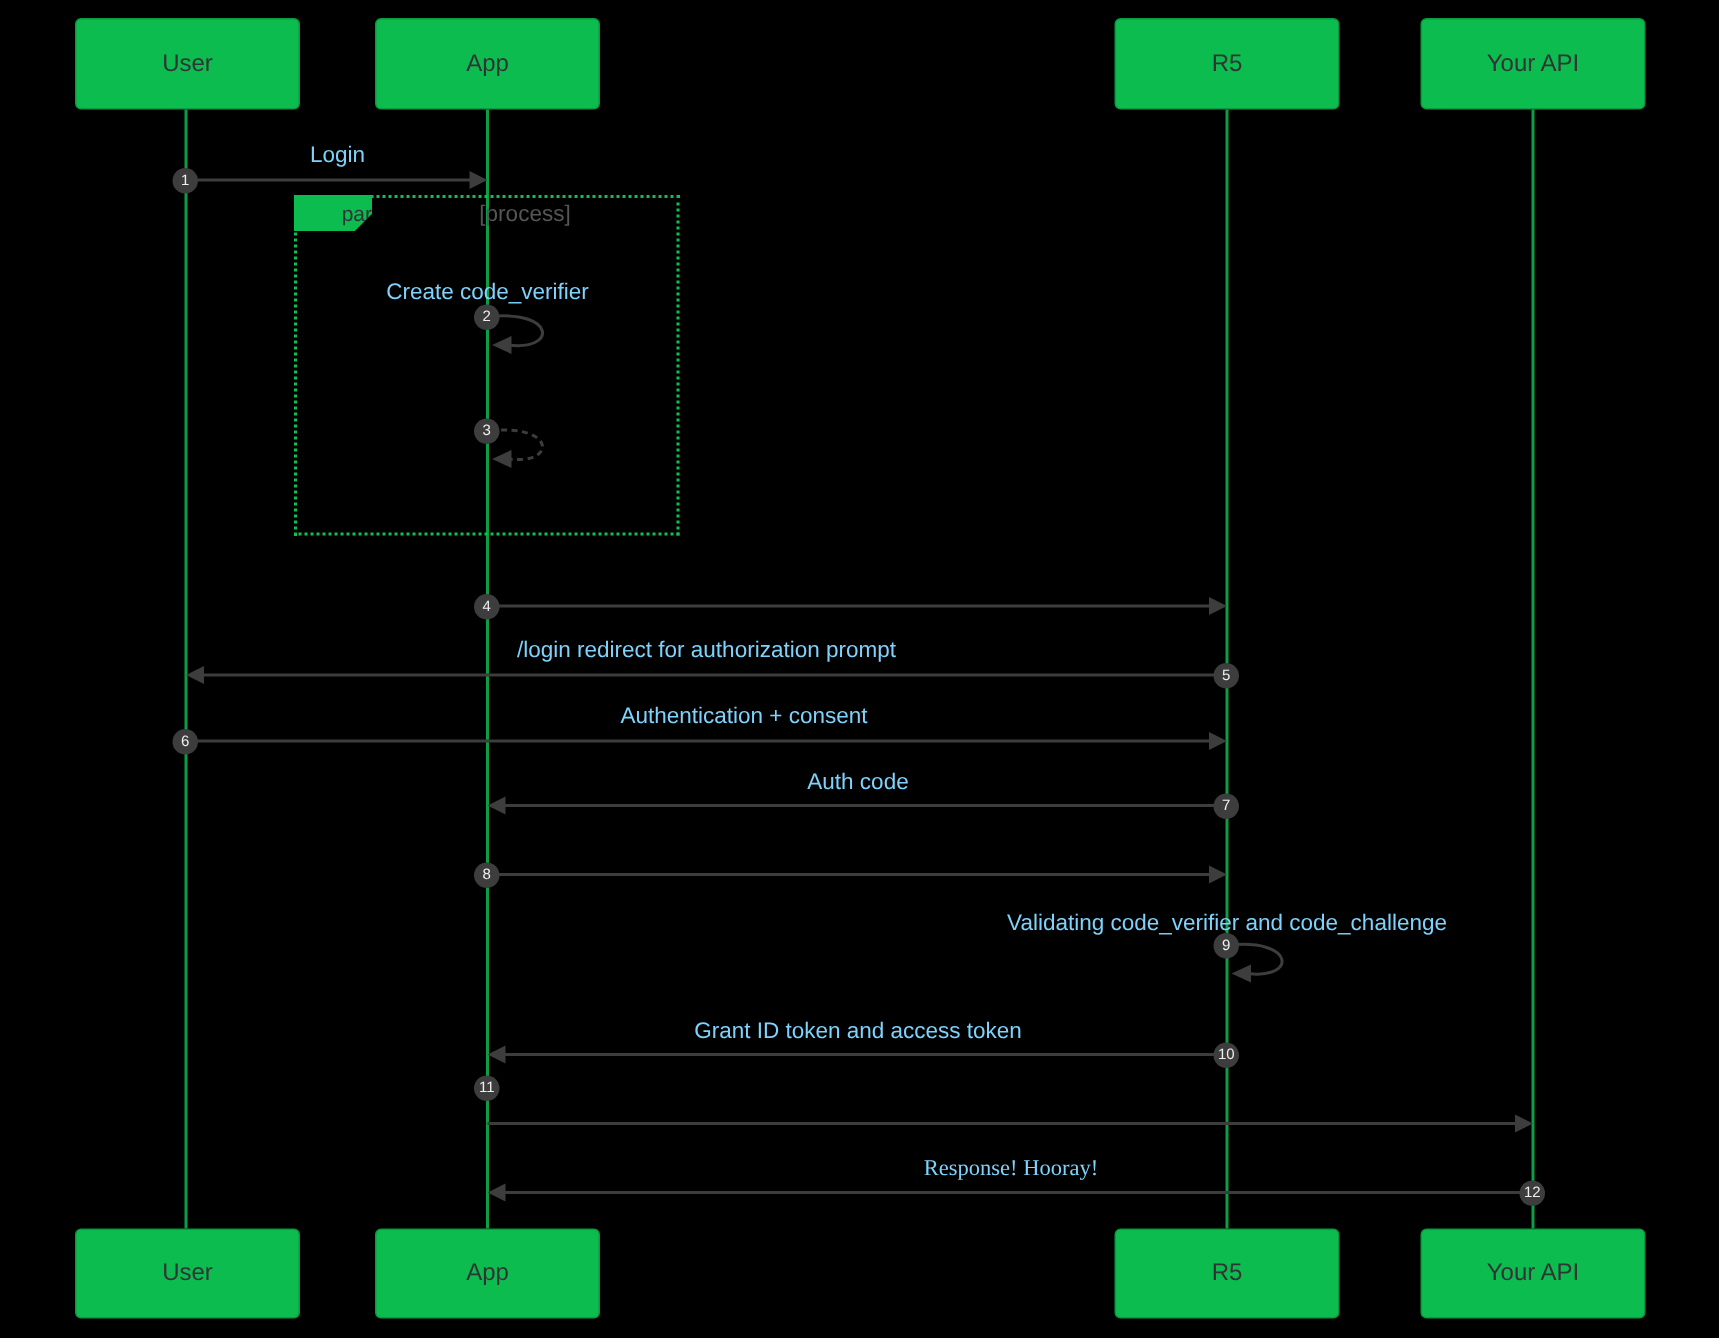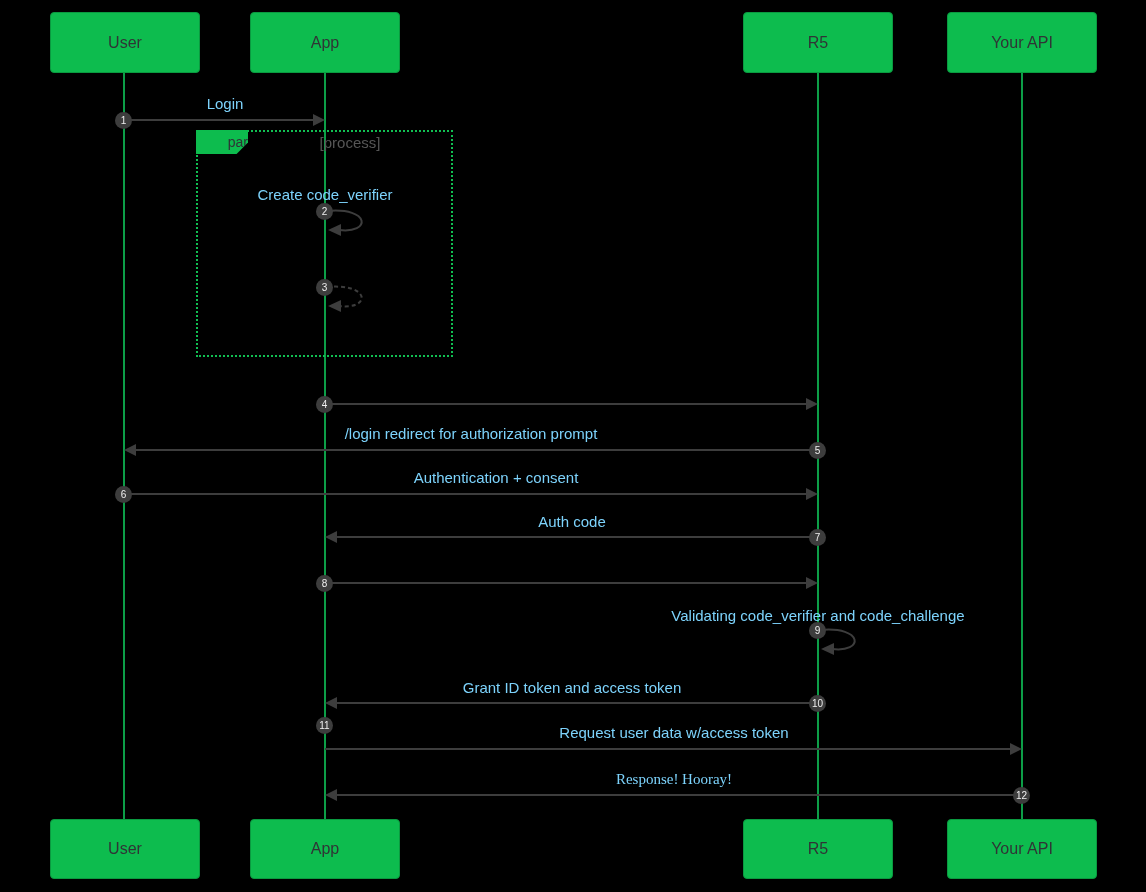--- a/index.html
+++ b/index.html
@@ -135,21 +135,20 @@
     <path d="M 0 7 C 44 3, 44 30, 12 26"></path>
     <polygon points="14,20 14,32 1,26"></polygon>
   </svg>
   <div class="seq-badge" style="left:809px;top:622px;">9</div>
 
   <div class="msg-label" style="left:572px;top:679px;">Grant ID token and access token</div>
   <div class="msg-line" style="left:335px;top:702px;width:483px;"></div>
   <div class="arrow-left" style="left:325px;top:697px;"></div>
   <div class="seq-badge" style="left:809px;top:695px;">10</div>
 
-  <div class="msg-label" style="left:674px;top:724px;">Request user data w/access token</div>
   <div class="msg-line" style="left:325px;top:748px;width:687px;"></div>
   <div class="arrow-right" style="left:1010px;top:743px;"></div>
   <div class="seq-badge" style="left:316px;top:717px;">11</div>
 
   <div class="msg-label" style="left:674px;top:770px;font-family:Liberation Serif, serif;">Response! Hooray!</div>
   <div class="msg-line" style="left:335px;top:794px;width:687px;"></div>
   <div class="arrow-left" style="left:325px;top:789px;"></div>
   <div class="seq-badge" style="left:1013px;top:787px;">12</div>
 
 </div>

